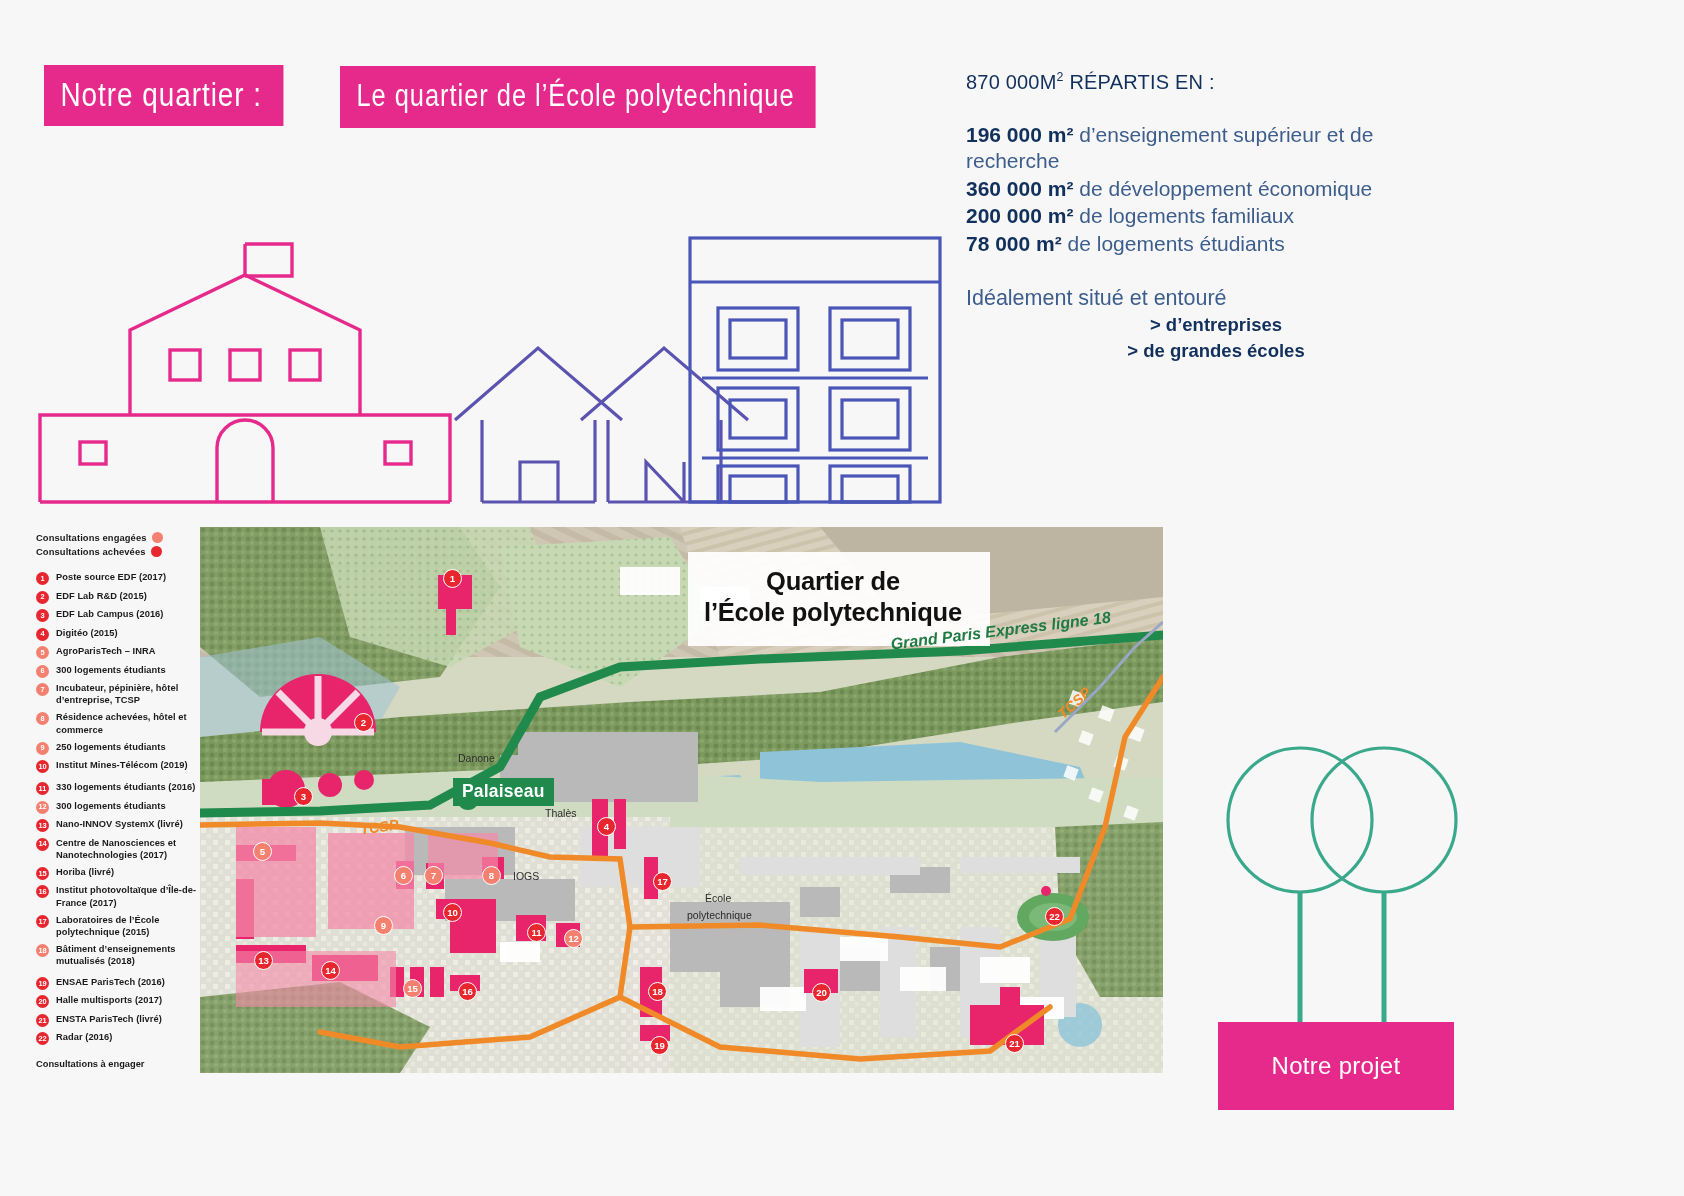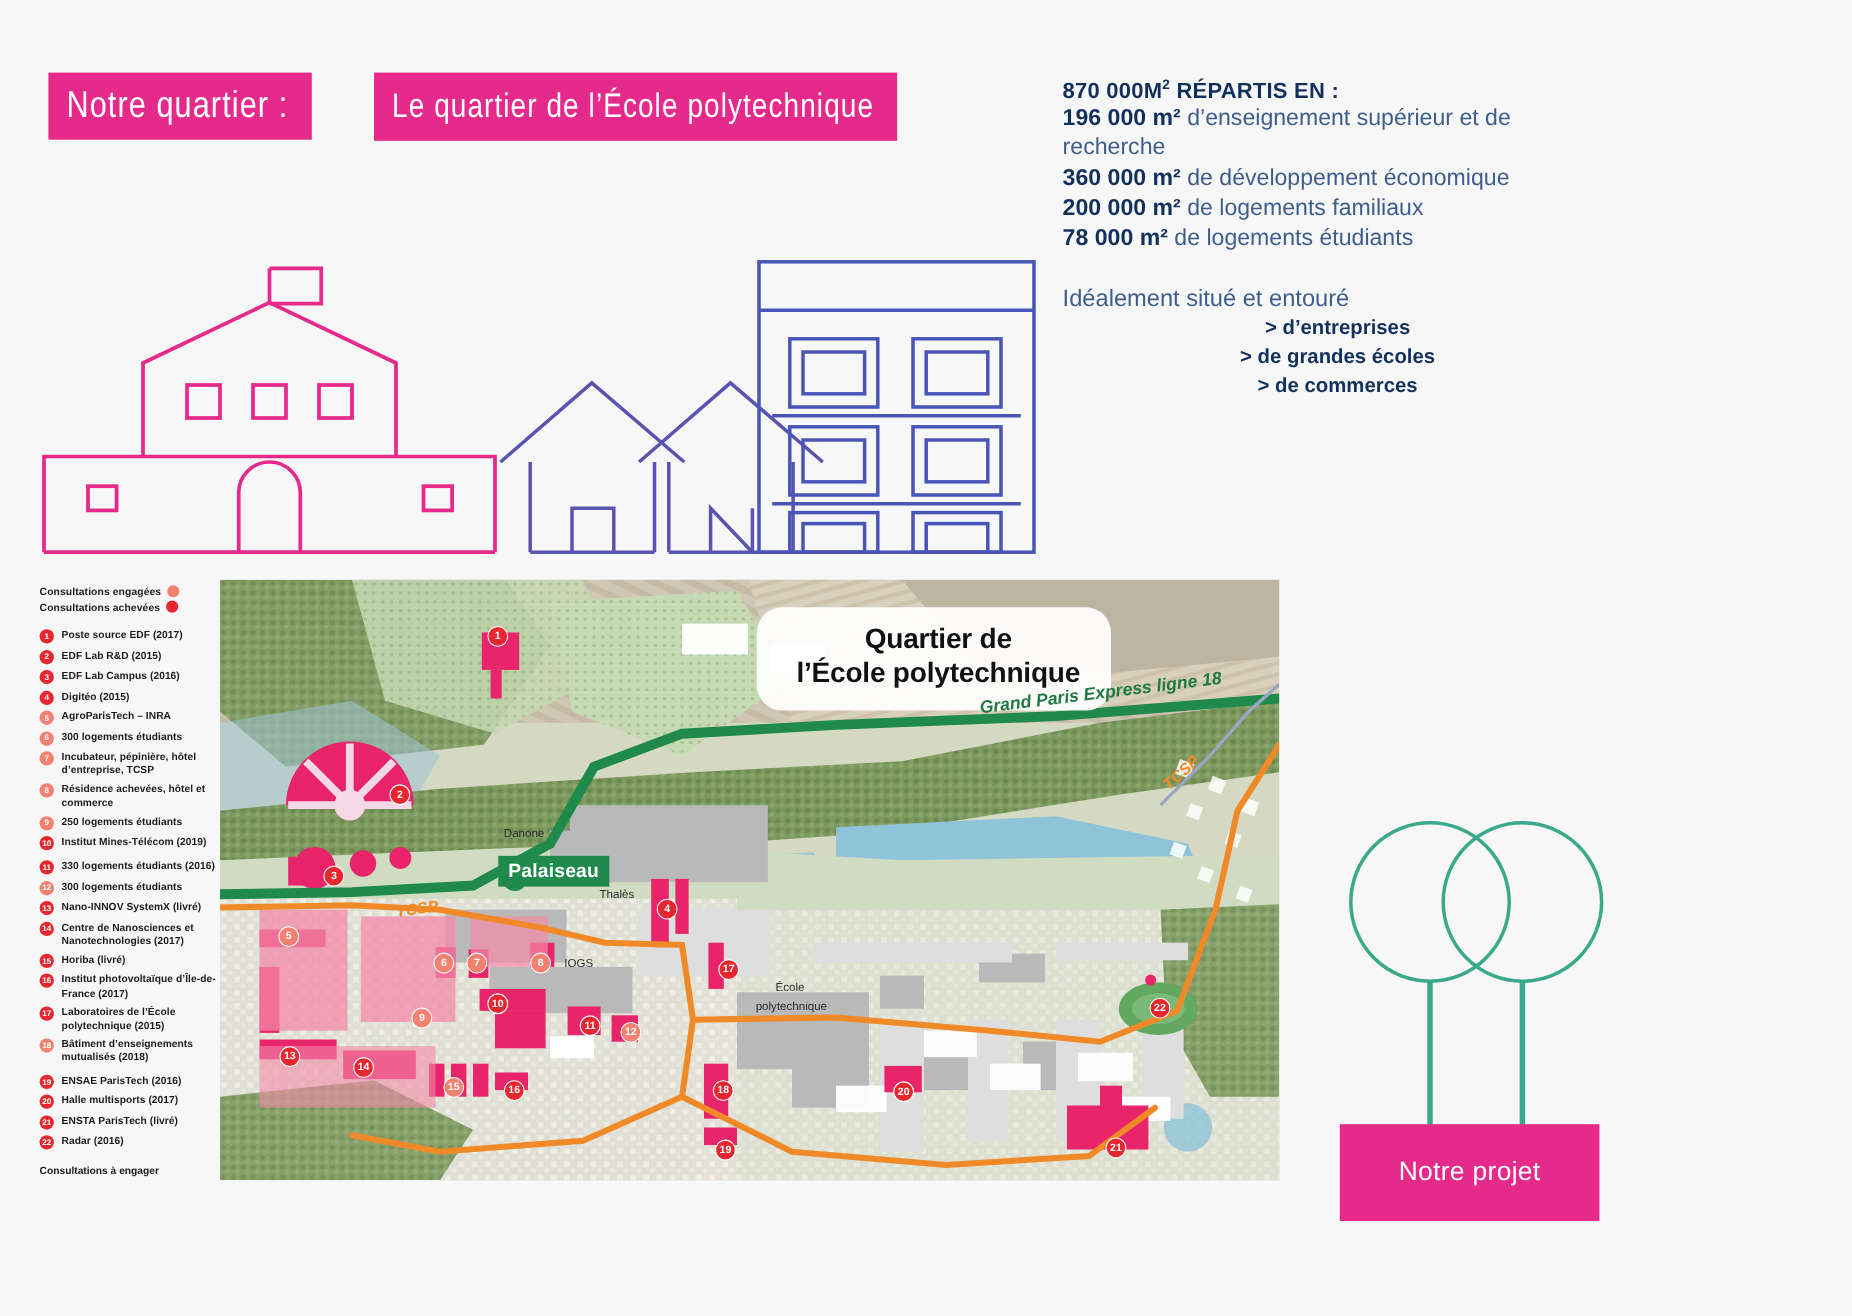--- a/index.html
+++ b/index.html
@@ -42,23 +42,24 @@
 
   
   .stats {
     position: absolute;
     left: 966px; top: 70px;
     width: 500px;
     color: #1b3a6b;
   }
   .stats-head {
     font-size: 20px;
-    font-weight: bold;
+    font-weight: normal;
     color: #12305c;
     letter-spacing: 0.2px;
+    margin-bottom: 28px;
   }
   .stats-head sup { font-size: 0.62em; vertical-align: super; }
   .stat-line {
     font-size: 21px;
     line-height: 26.5px;
     color: #3d5e8c;
     margin-bottom: 1px;
   }
   .stat-line b { color: #12305c; font-weight: bold; }
   .stats-sub {
@@ -133,22 +134,21 @@
     left: 200px; top: 527px;
     width: 963px; height: 546px;
     overflow: hidden;
     background: #d8dcc8;
   }
   .map-svg { position: absolute; inset: 0; }
   .map-title-box {
     position: absolute;
     left: 488px; top: 25px;
     background: rgba(255,255,255,0.93);
-    padding: 14px 28px 18px 36px;
-    border-radius: 23px;
+    padding: 14px 28px 18px 16px;
   }
   .map-title-box div {
     font-size: 25.5px;
     font-weight: bold;
     color: #111;
     line-height: 31px;
     text-align: center;
     letter-spacing: -0.2px;
   }
   .station-label {
@@ -291,21 +291,20 @@
   <div class="stat-line">
     <b>200 000 m²</b><span> de logements familiaux</span>
   </div>
   <div class="stat-line">
     <b>78 000 m²</b><span> de logements étudiants</span>
   </div>
 
   <div class="stats-sub">Idéalement situé et entouré</div>
   <div class="stats-bullet">&gt; d’entreprises</div>
   <div class="stats-bullet">&gt; de grandes écoles</div>
-  <div class="stats-bullet">&gt; de commerces</div>
 </div>
 
 <div class="legend">
   <div class="legend-key-row">
     <span>Consultations engagées</span>
     <span class="kdot" style="background:#f4806f"></span>
   </div>
   <div class="legend-key-row">
     <span>Consultations  achevées</span>
     <span class="kdot" style="background:#e8262f"></span>

